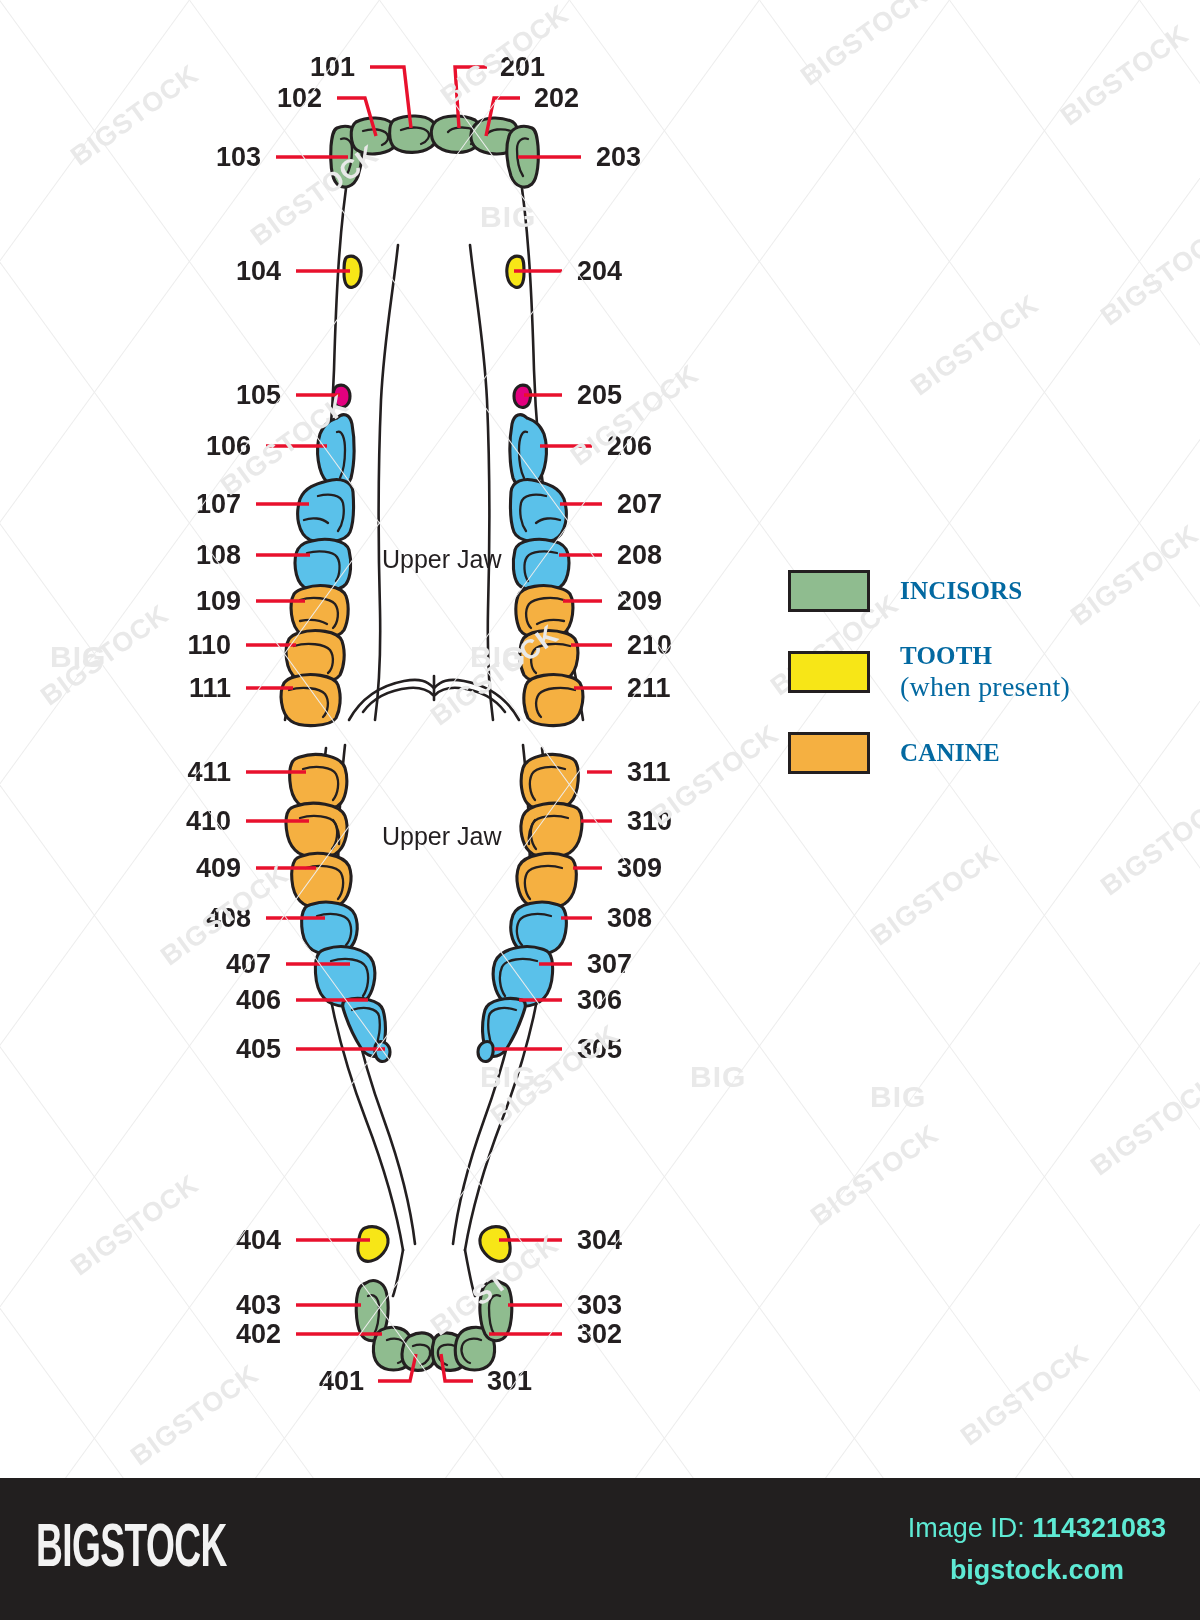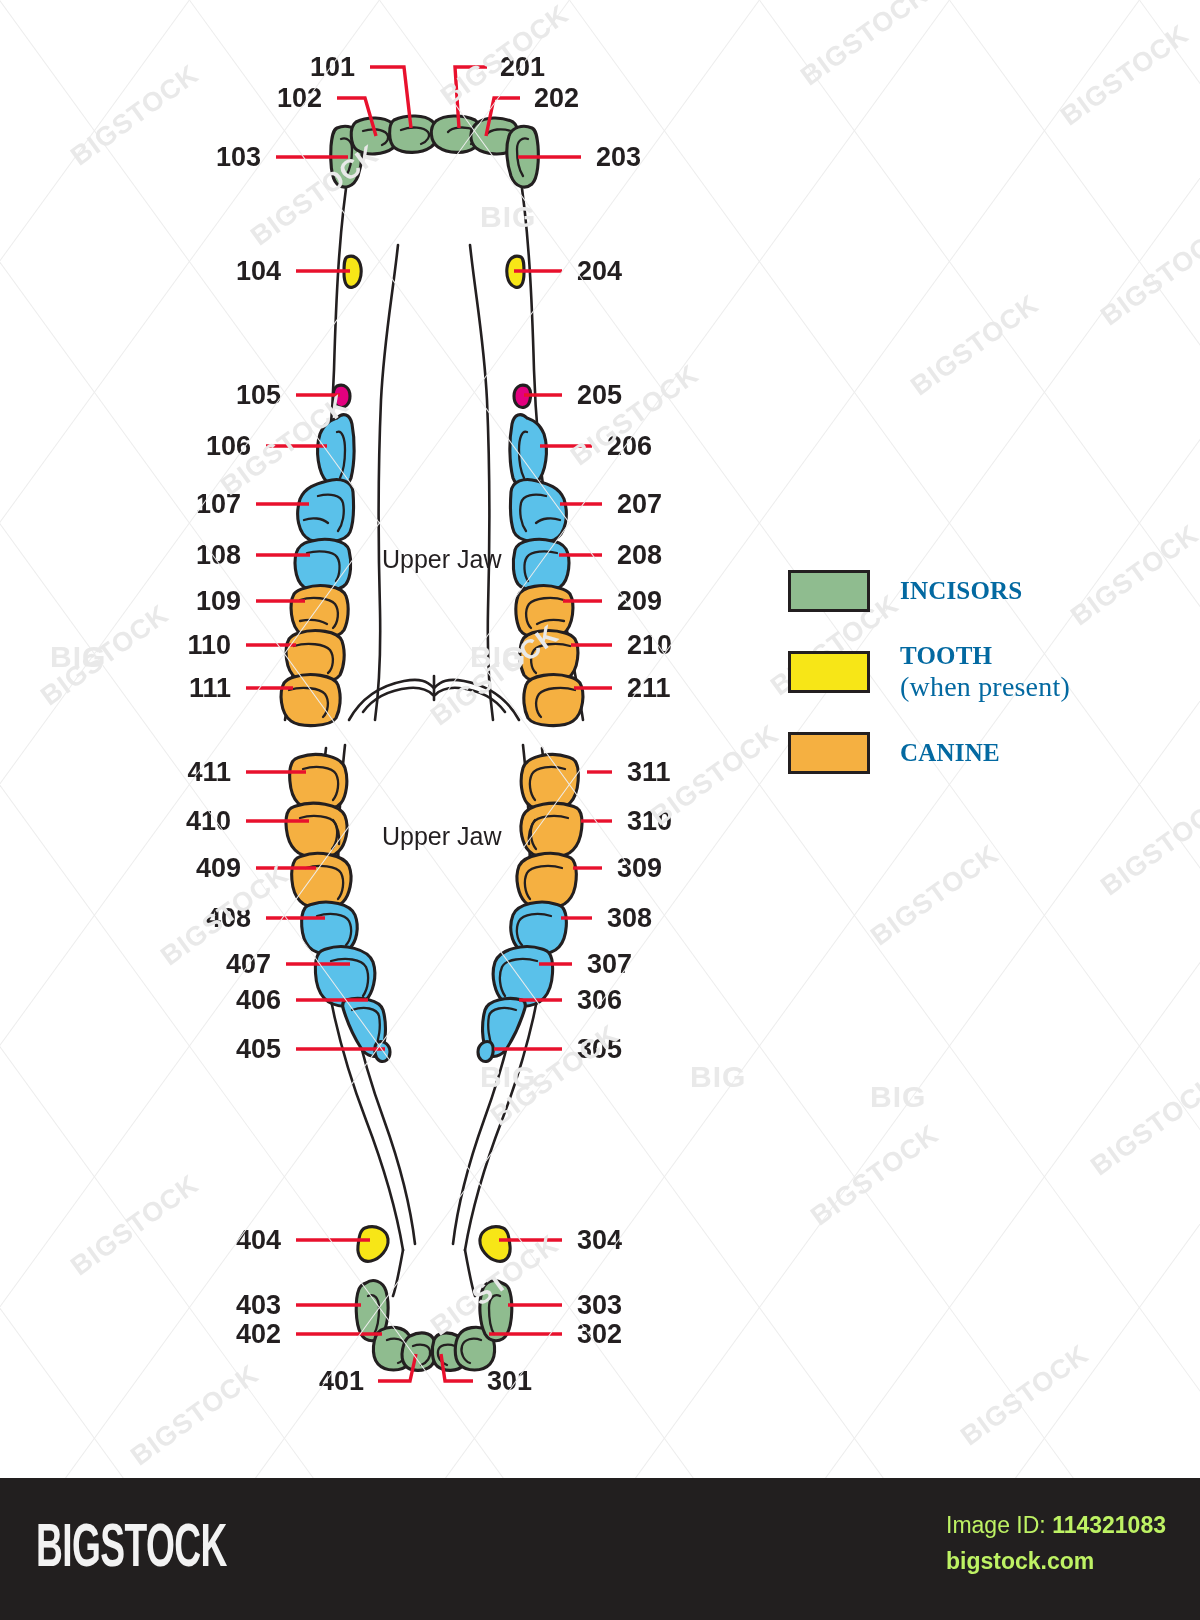--- a/index.html
+++ b/index.html
@@ -120,24 +120,24 @@
     letter-spacing: -1px;
     transform: scaleX(0.60);
     transform-origin: left top;
     line-height: 1;
     white-space: nowrap;
   }
   #footer-right {
     position: absolute;
     right: 34px;
     top: 30px;
-    text-align: left;
-    color: #bef264;
+    text-align: center;
+    color: #5eead4;
     font-family: "Liberation Sans Narrow", "Liberation Sans", sans-serif;
-    font-size: 23px;
+    font-size: 27px;
     line-height: 1.55;
   }
   #footer-right .imgid { font-weight: 400; }
   #footer-right .imgid b { font-weight: 700; }
   #footer-right .site { font-weight: 700; }
 </style>
 </head>
 <body>
 
 <div id="page">

